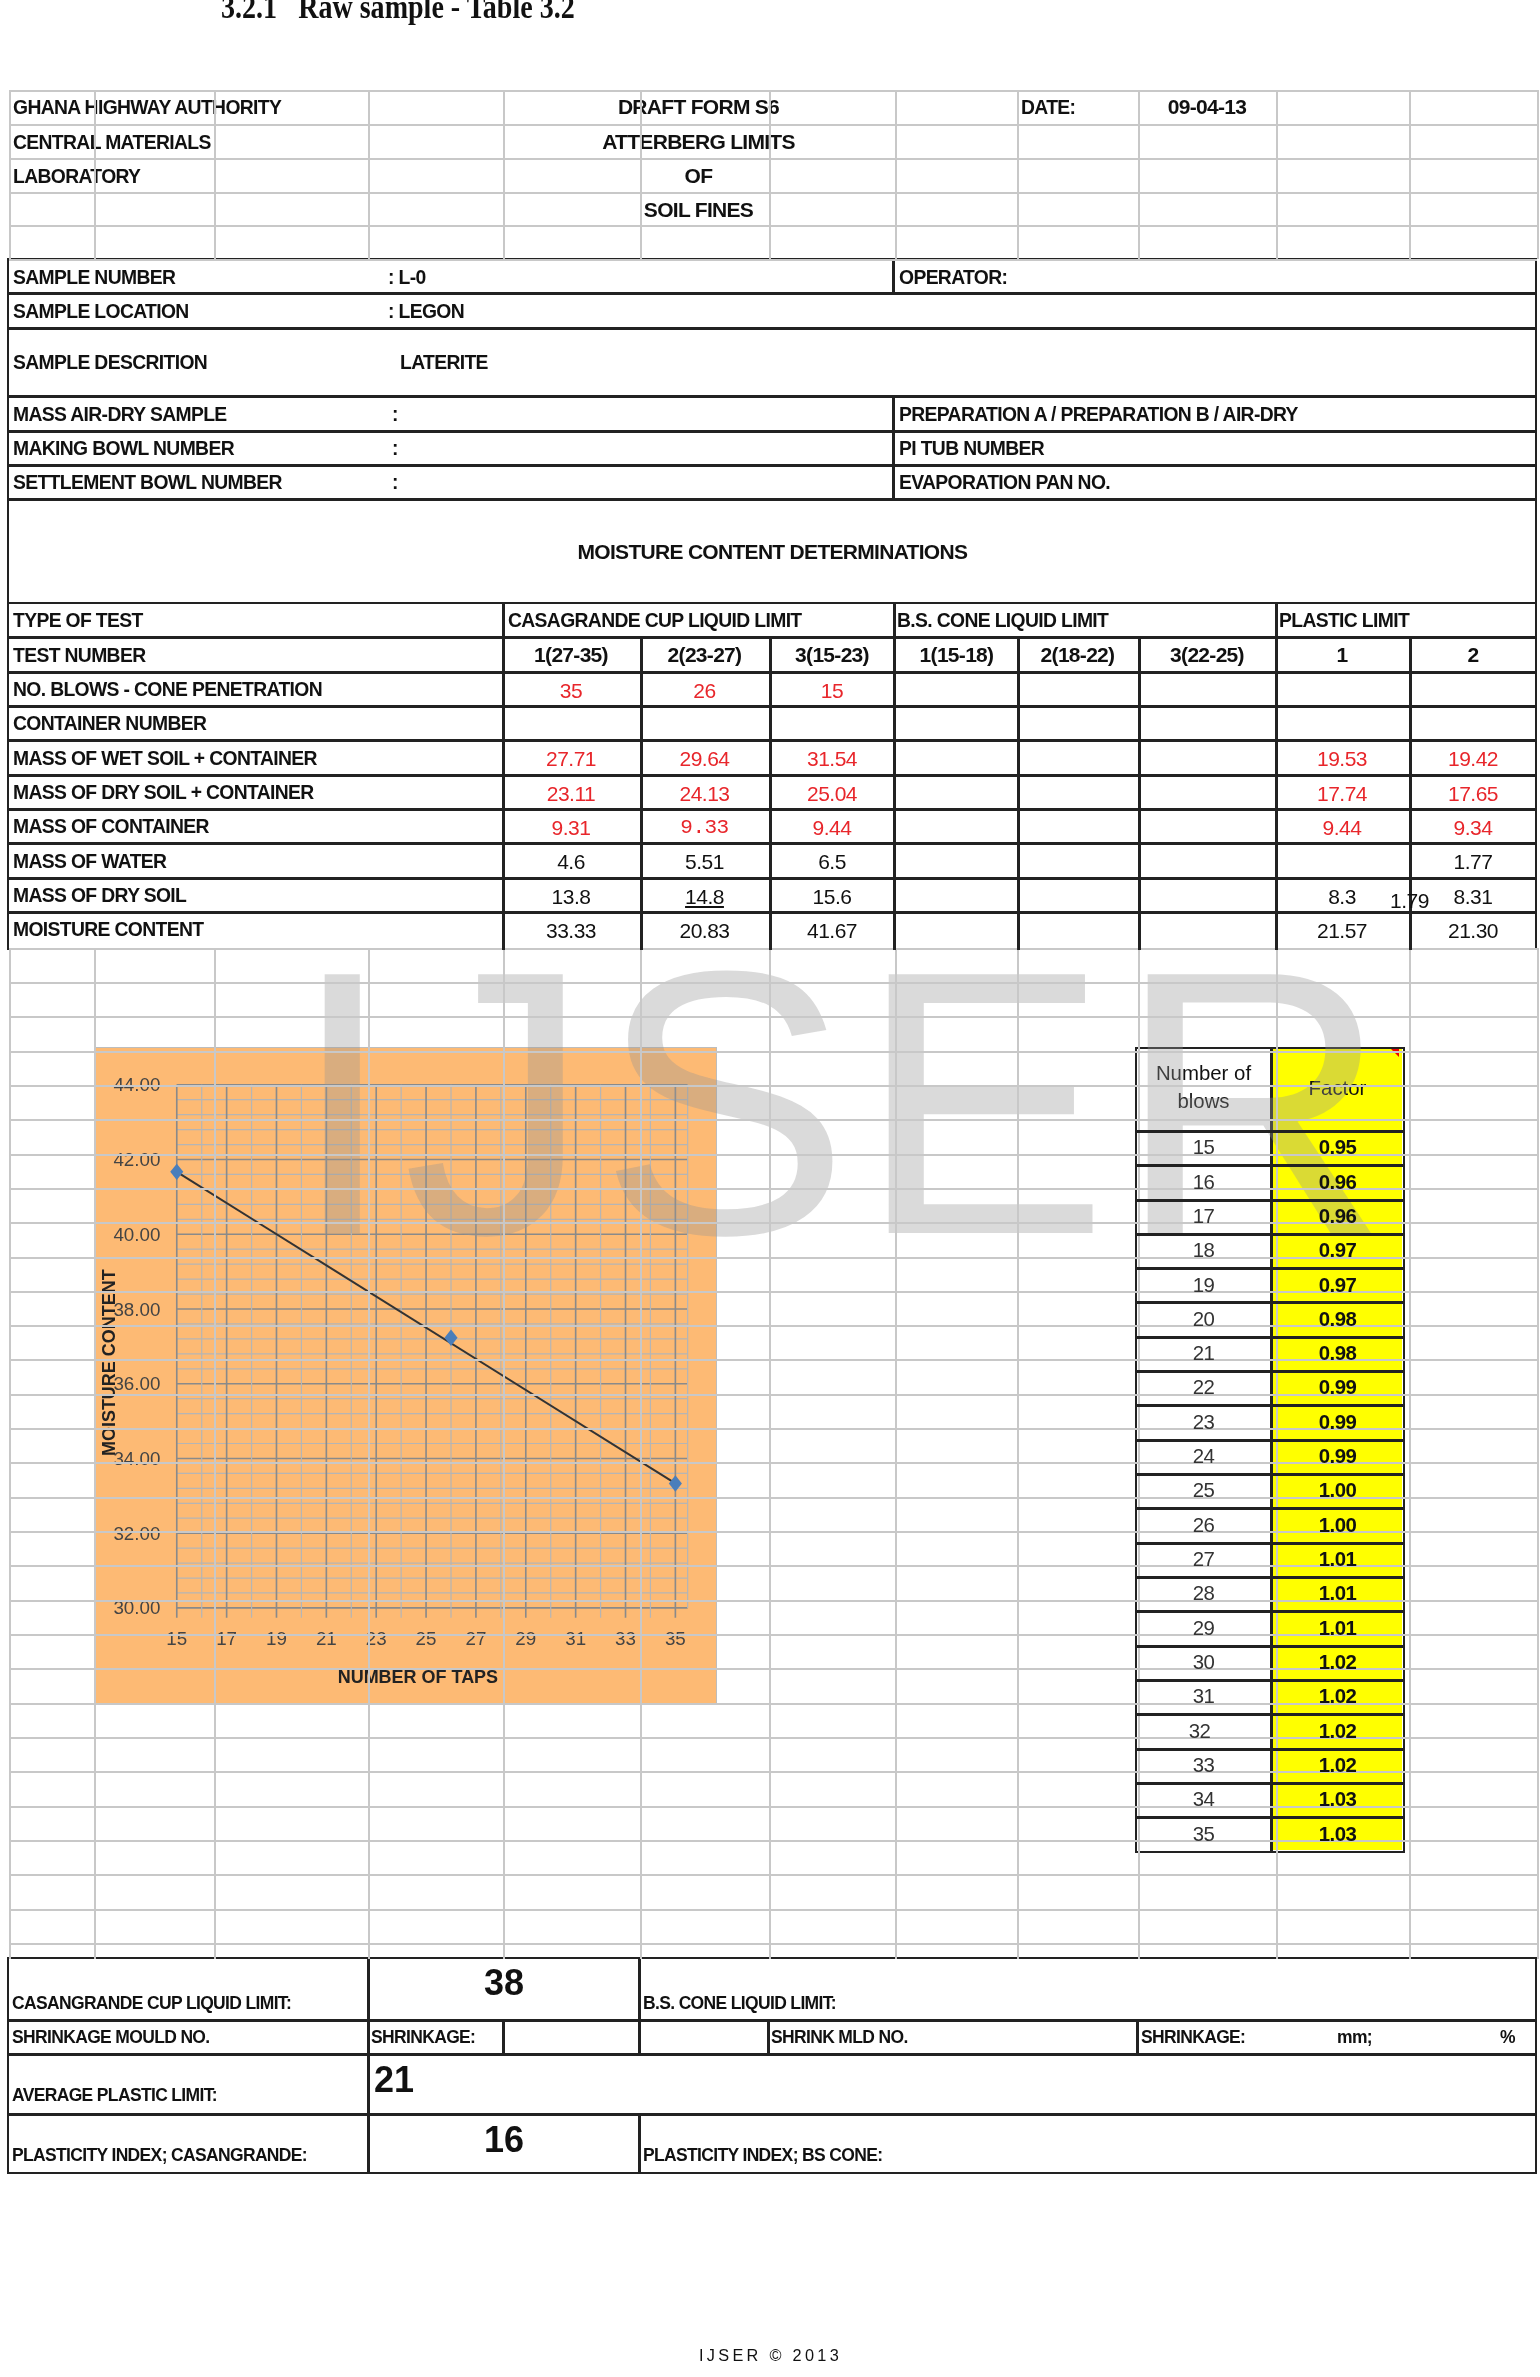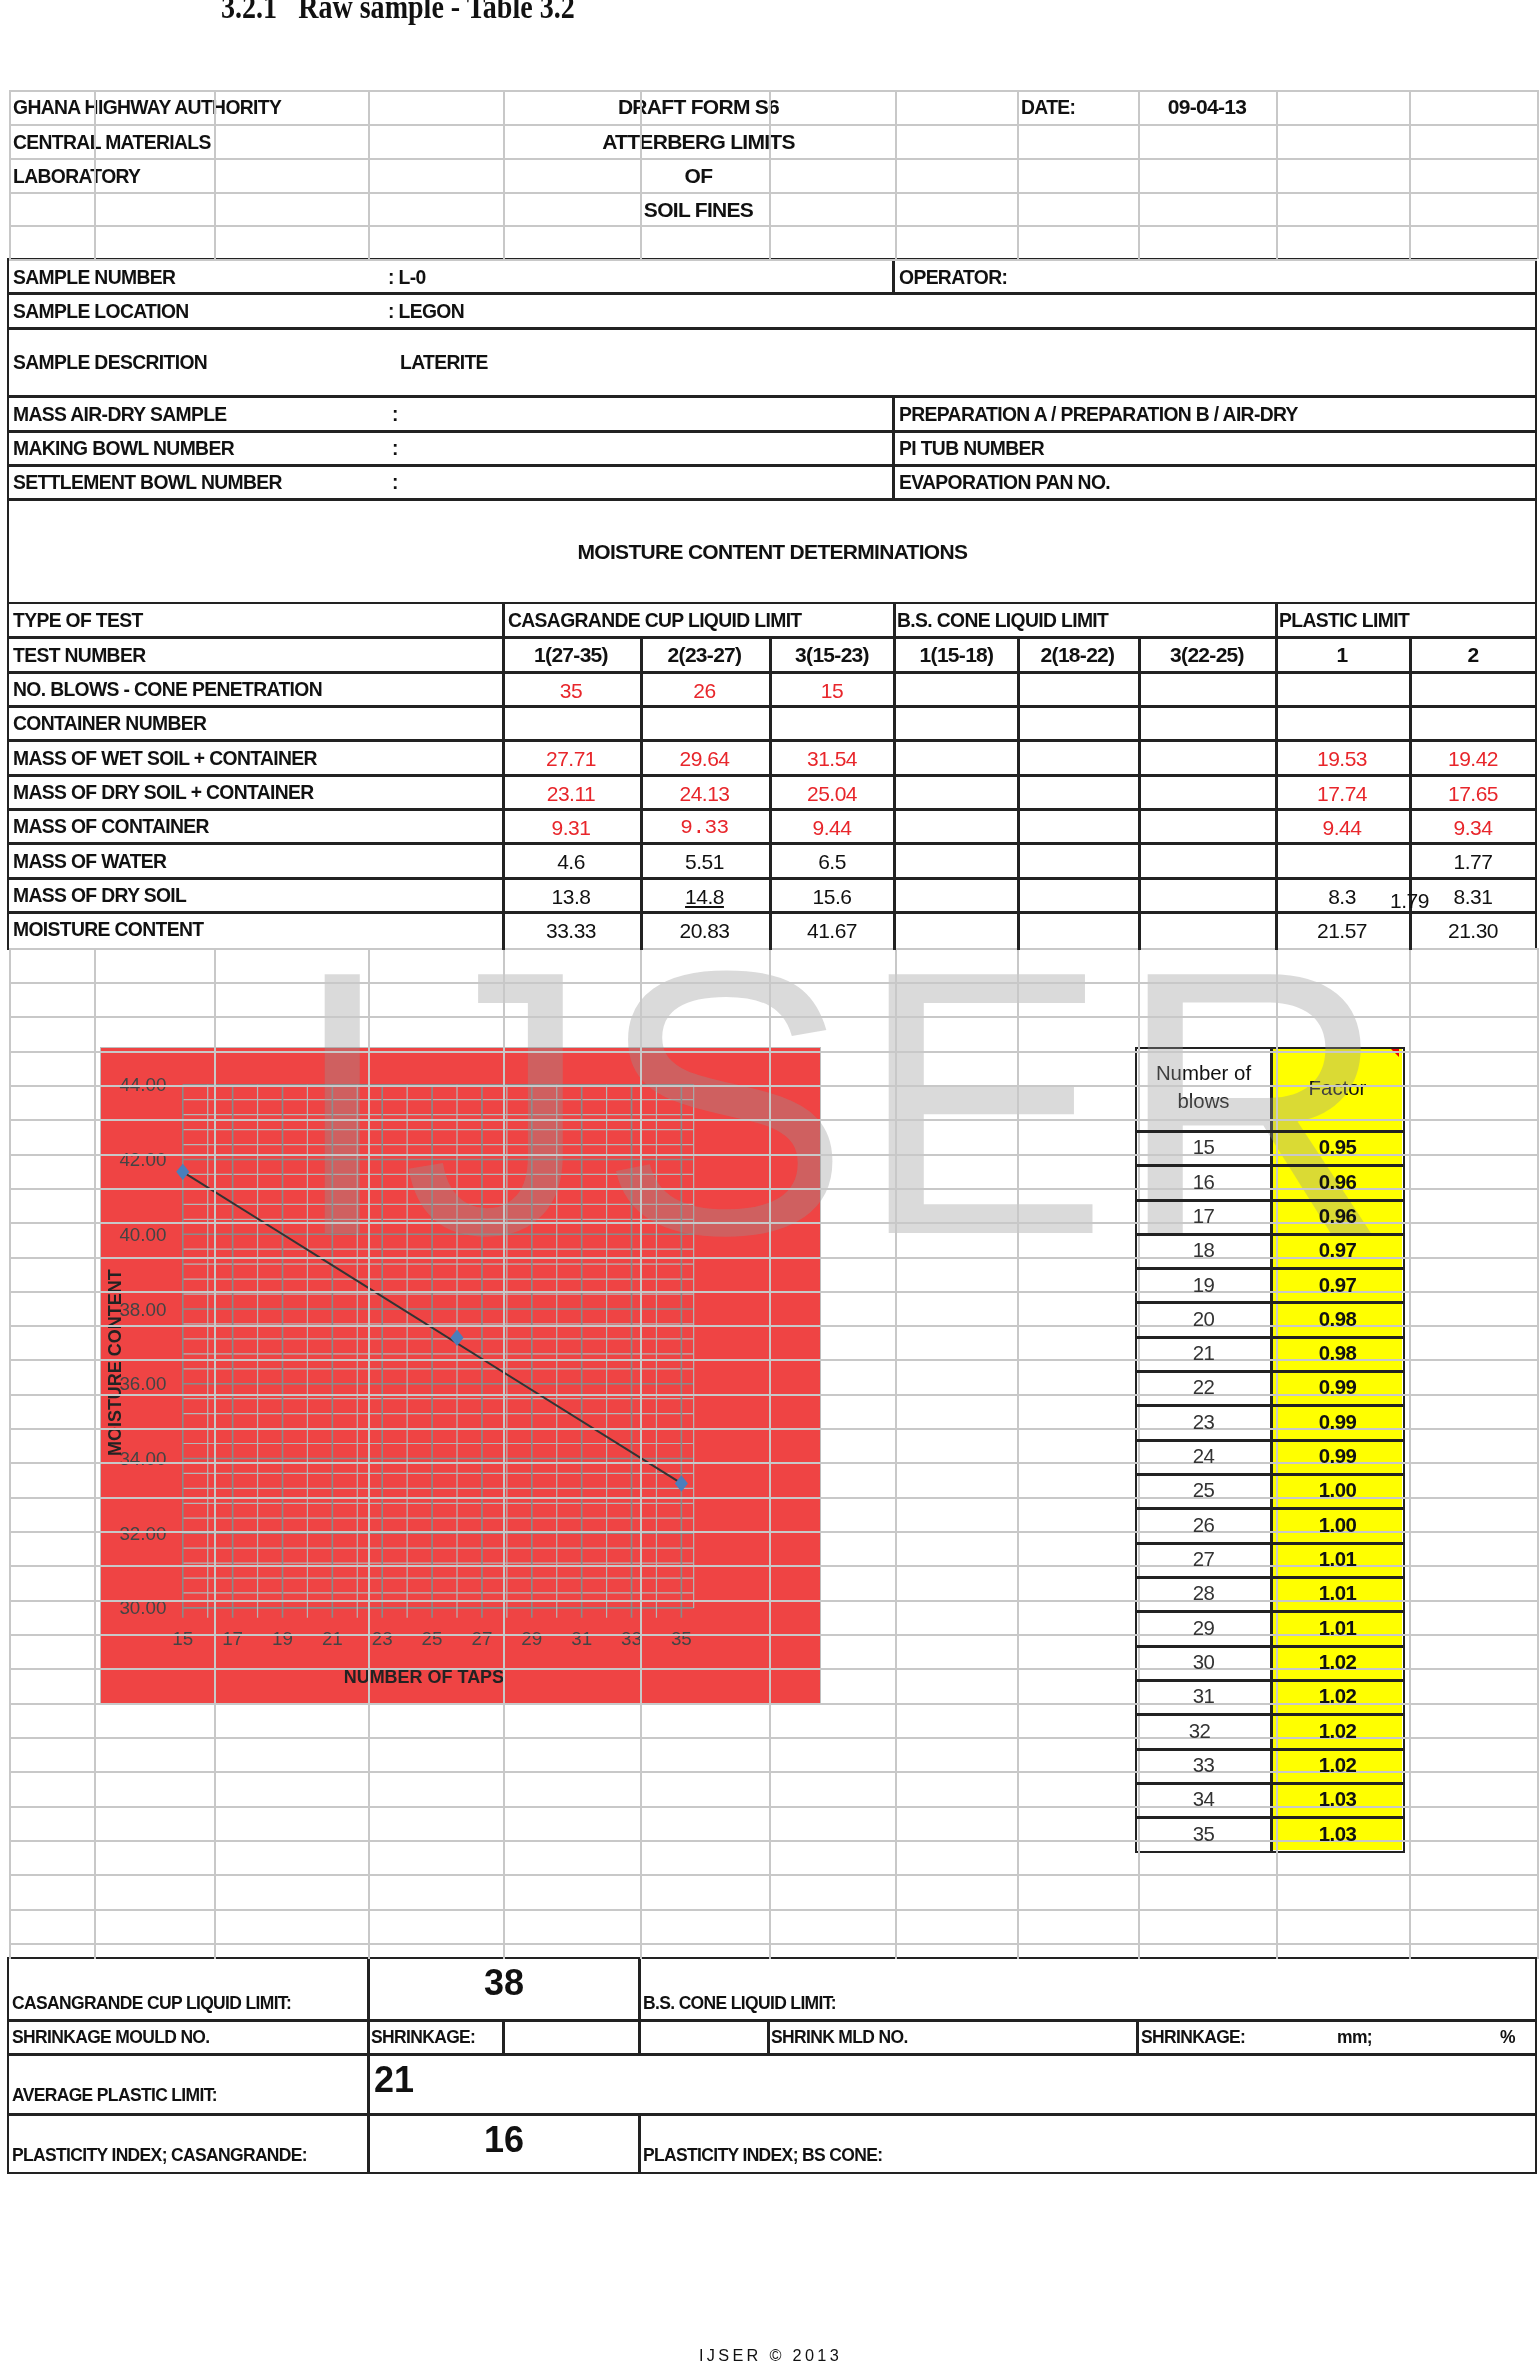--- a/index.html
+++ b/index.html
@@ -7,21 +7,21 @@
   .abs { position:absolute; box-sizing:border-box; }
   .title { left:221px; top:-11.4px; font-family:"Liberation Serif", serif; font-weight:bold; font-size:33px; transform:scaleX(0.85); transform-origin:left top; white-space:pre; }
   .grid-v { position:absolute; width:1.6px; background:#c8c8c8; }
   .grid-h { position:absolute; height:1.6px; background:#c8c8c8; }
   .line-v { position:absolute; width:2.5px; background:#222; }
   .line-h { position:absolute; height:2.5px; background:#222; }
   .t { position:absolute; font-weight:bold; font-size:21px; white-space:nowrap; line-height:1; letter-spacing:-0.7px; transform:scaleX(0.92); transform-origin:left center; }
   .c { text-align:center; transform:none; }
   .num { position:absolute; font-size:21px; white-space:nowrap; line-height:1; text-align:center; letter-spacing:-0.5px; }
   .red { color:#e8262b; }
-  .chart-box { left:94px; top:1047px; width:721px; height:658px; background:#ef4444; border:1.6px solid #bdbdbd;margin-left:6px; }
+  .chart-box { left:94px; top:1047px; width:623px; height:658px; background:#fdba74; border:1.6px solid #bdbdbd; }
   .yellow { background:#ffff00; }
   .watermark { position:absolute; left:290px; top:915px; font-size:376px; color:rgba(150,150,150,0.35); font-family:"Liberation Sans", sans-serif; letter-spacing:8.2px; pointer-events:none; line-height:1; }
   .footer { left:0; width:1541px; top:2346px; text-align:center; font-size:16.3px; letter-spacing:3.3px; }
   .big { font-size:36px; font-weight:bold; }
 </style>
 </head>
 <body>
 
 <div class="abs title">3.2.1   Raw sample - Table 3.2</div>
 

